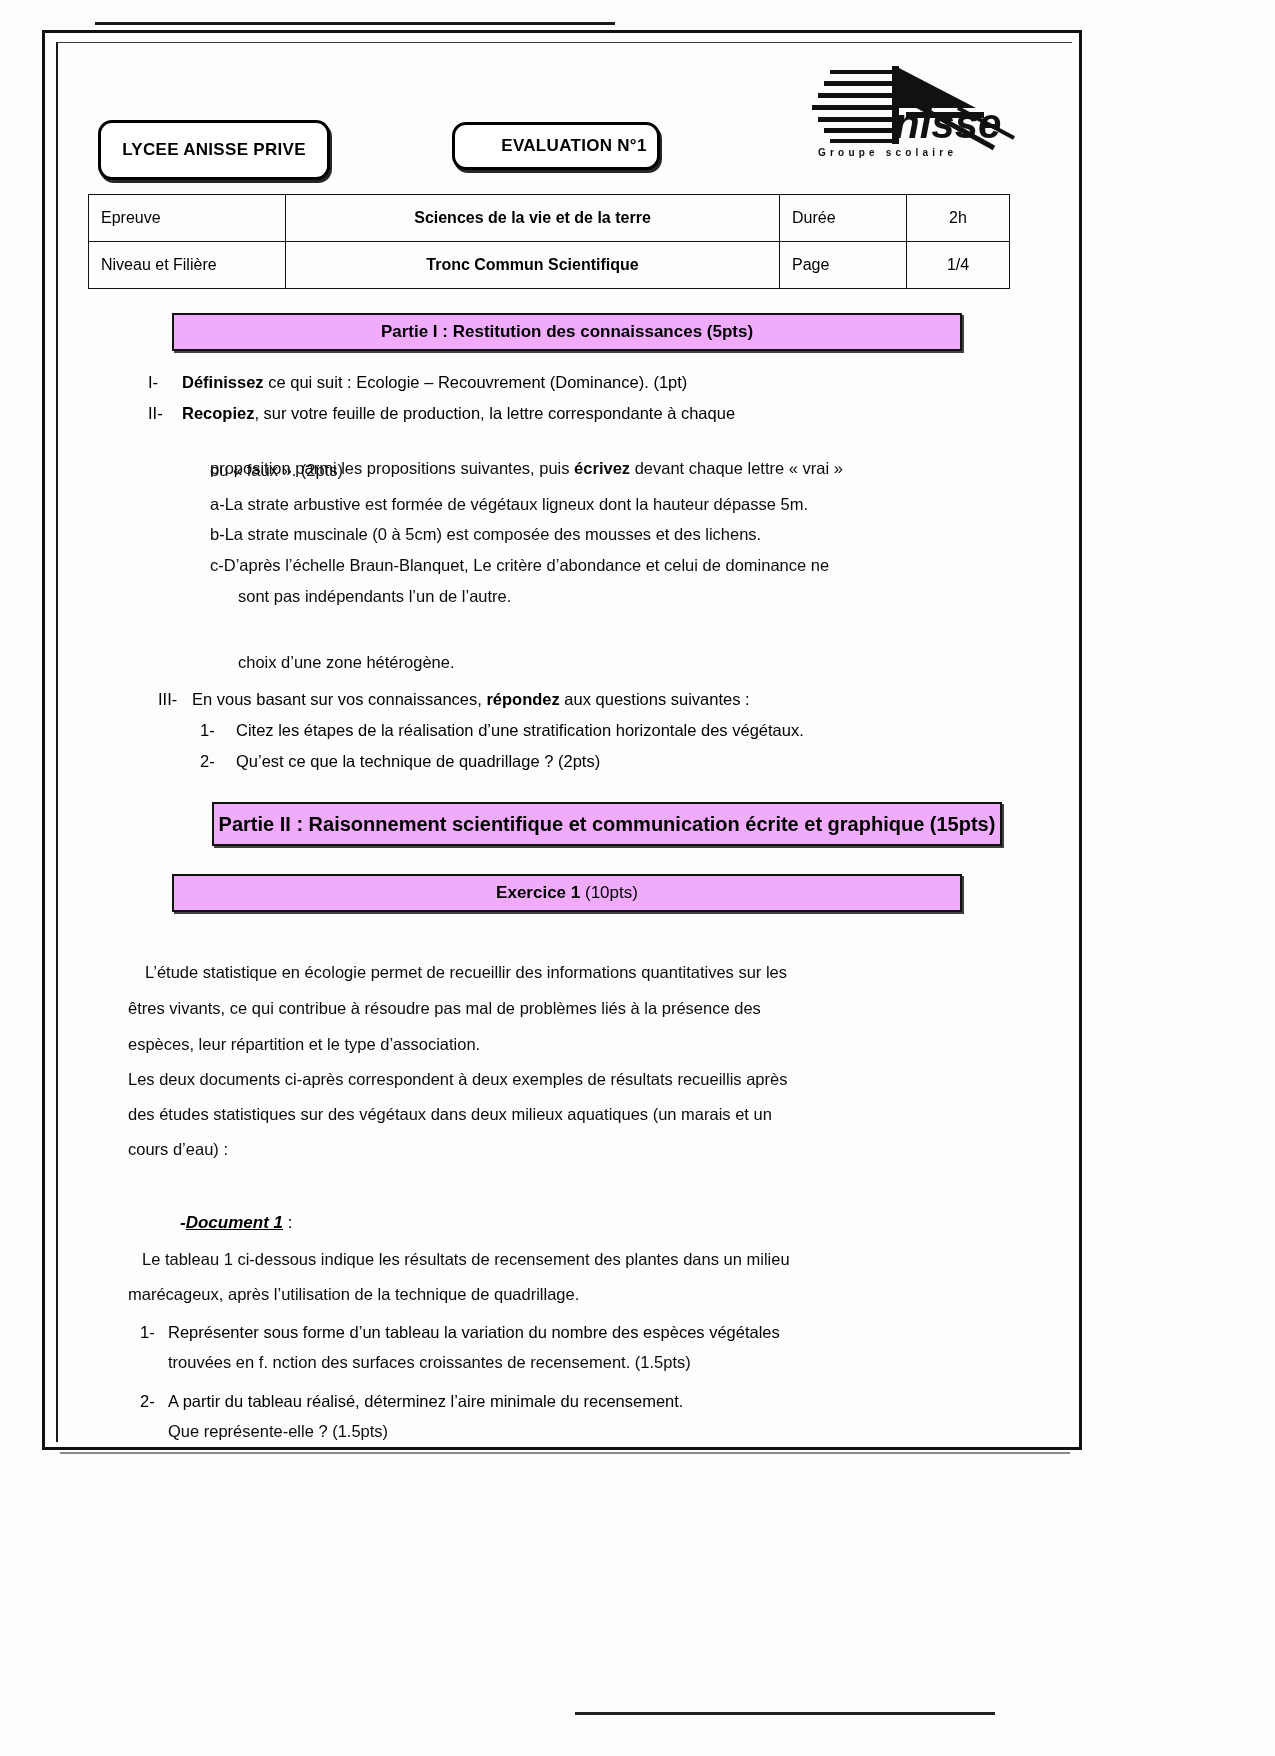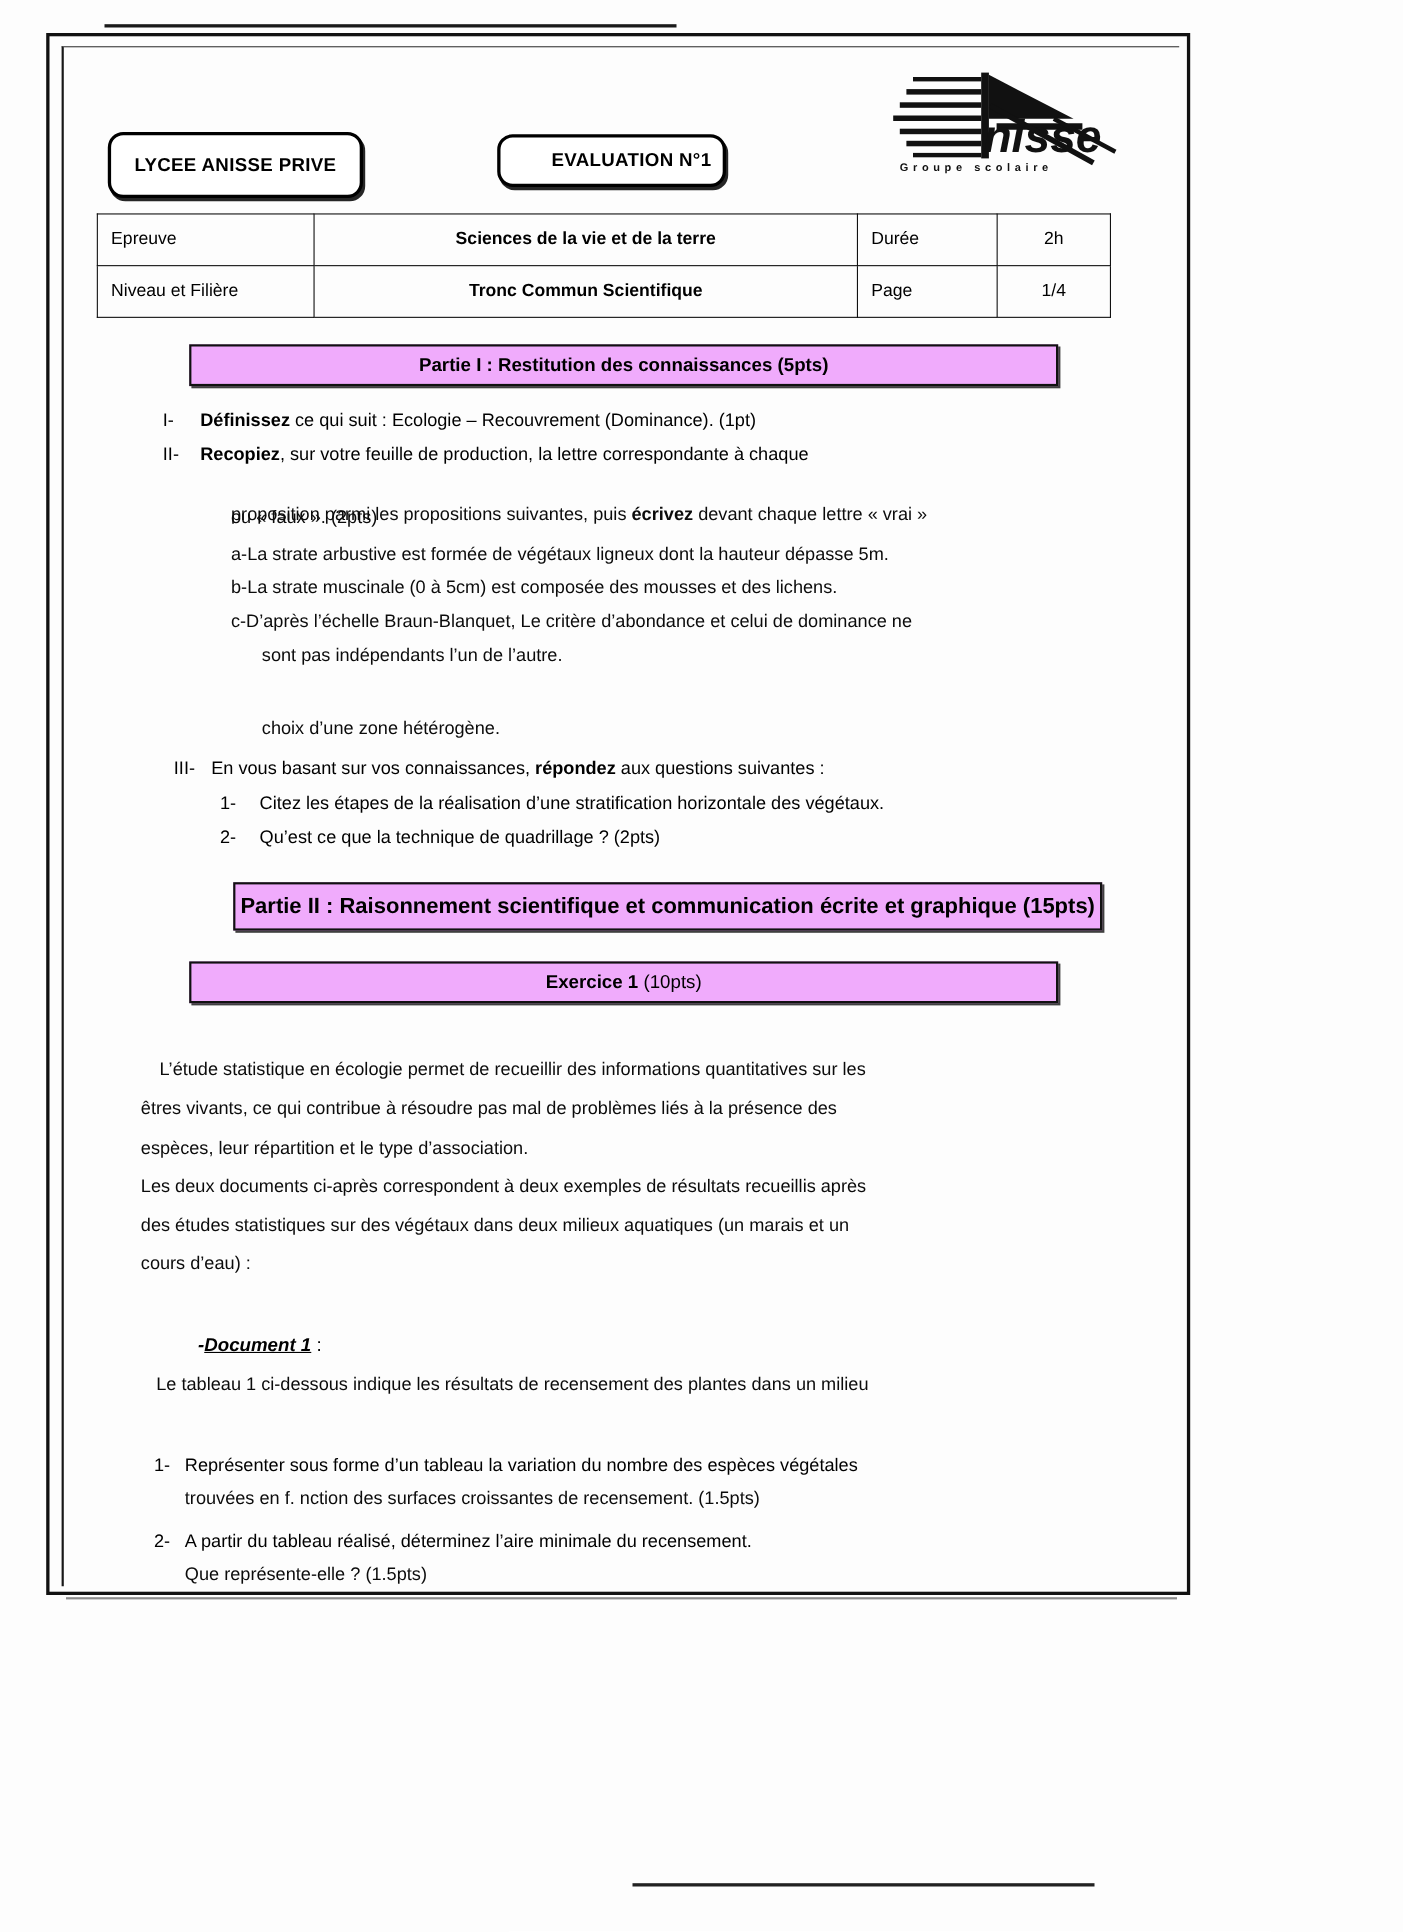--- a/index.html
+++ b/index.html
@@ -338,20 +338,21 @@
   <div class="line" style="left:128px; top:1034px;">espèces, leur répartition et le type d’association.</div>
   <div class="line" style="left:128px; top:1069px;">Les deux documents ci-après correspondent à deux exemples de résultats recueillis après</div>
   <div class="line" style="left:128px; top:1104px;">des études statistiques sur des végétaux dans deux milieux aquatiques (un marais et un</div>
   <div class="line" style="left:128px; top:1139px;">cours d’eau) :</div>
 
   <div class="doc-title" style="left:180px; top:1213px;">
     <span>-</span><u>Document 1</u><span style="font-style:normal;font-weight:normal;"> :</span>
   </div>
 
   <div class="line" style="left:142px; top:1249px;">Le tableau 1 ci-dessous indique les résultats de recensement des plantes dans un milieu</div>
+  <div class="line" style="left:128px; top:1284px;">marécageux, après l’utilisation de la technique de quadrillage.</div>
 
   <div class="roman-item" style="left:140px; top:1317px;">
     <span class="num-marker" style="flex:0 0 28px;width:28px;">1-</span>
     <span>Représenter sous forme d’un tableau la variation du nombre des espèces végétales</span>
   </div>
   <div class="line" style="left:168px; top:1352px;">trouvées en f. nction des surfaces croissantes de recensement. (1.5pts)</div>
 
   <div class="roman-item" style="left:140px; top:1386px;">
     <span class="num-marker" style="flex:0 0 28px;width:28px;">2-</span>
     <span>A partir du tableau réalisé, déterminez l’aire minimale du recensement.</span>

